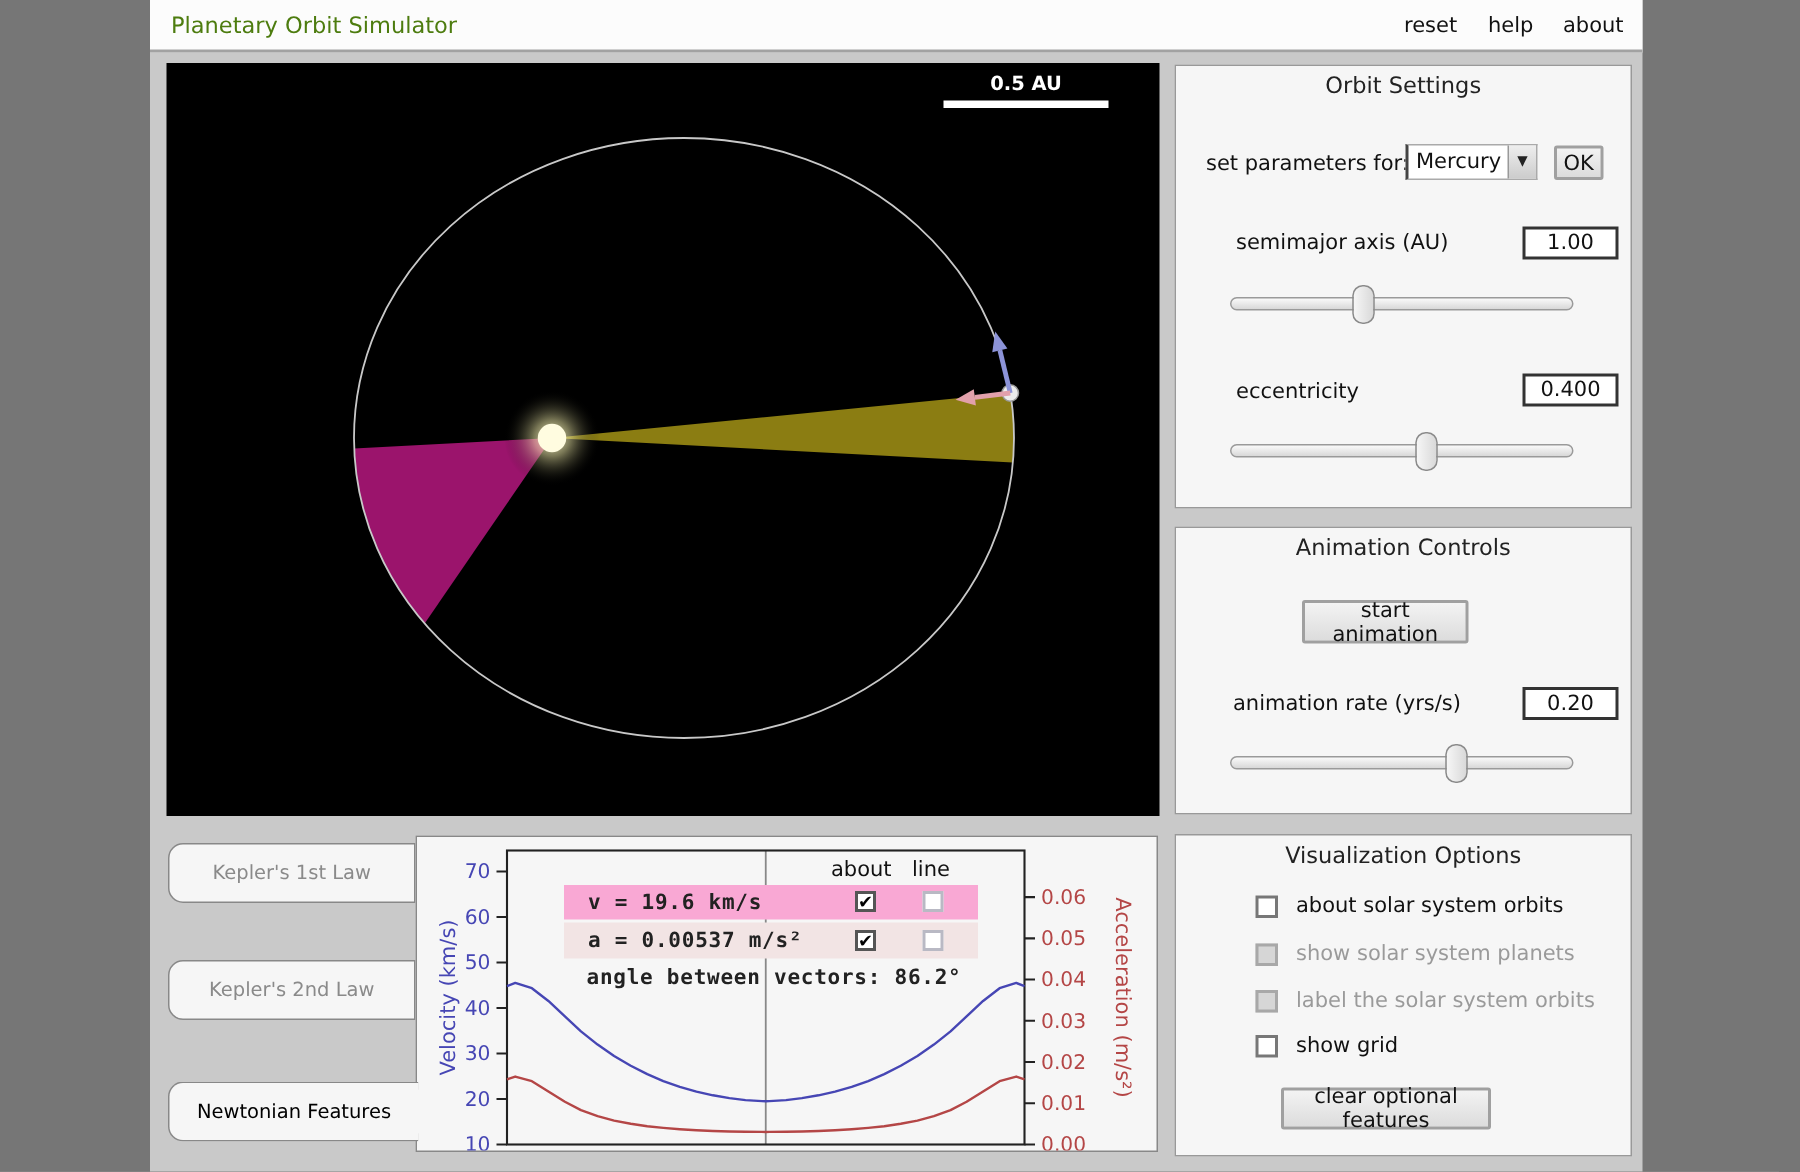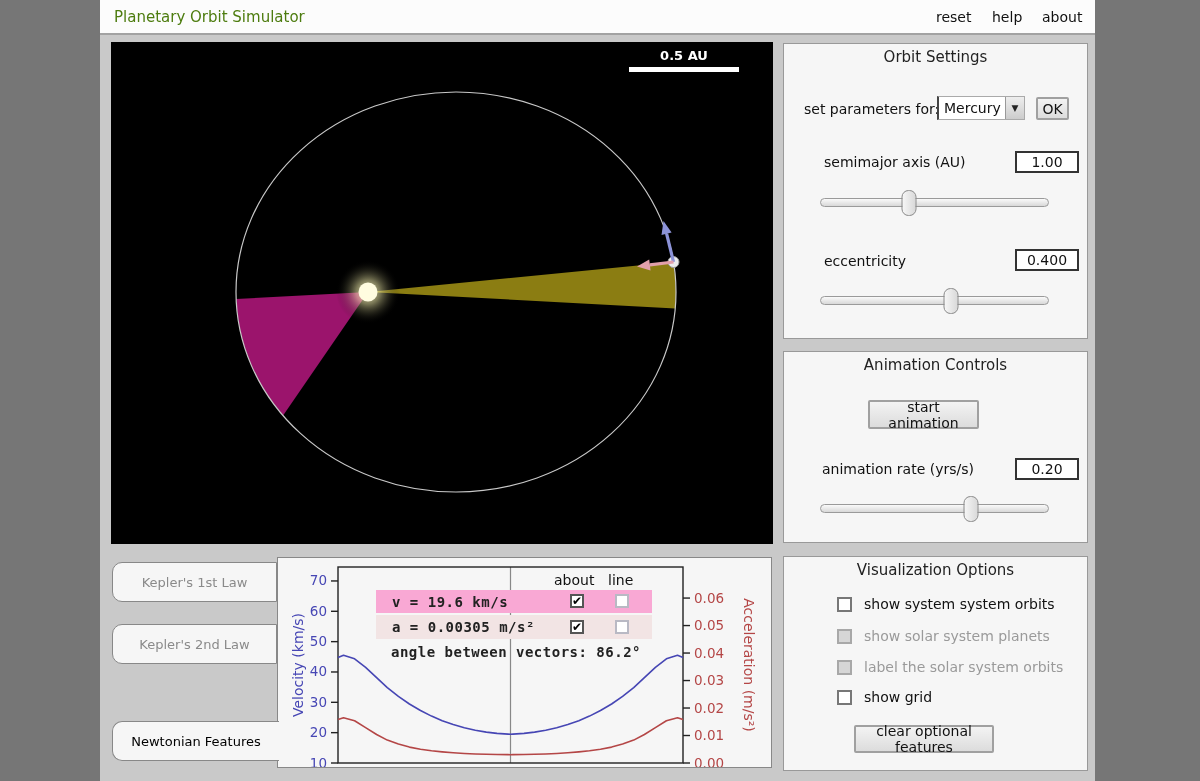--- a/index.html
+++ b/index.html
@@ -154,41 +154,41 @@
     </div>
   </div>
 
   <div class="panel" style="left:683px; top:556px; width:305px; height:215px;">
     <div class="legend">
       <span class="ltext">Visualization Options</span>
       <span class="lline"></span>
     </div>
     <div class="optrow" style="top:39px;">
       <span class="cb"></span>
-      <span class="olabel">show system system orbits</span>
+      <span class="olabel">about solar system orbits</span>
     </div>
     <div class="optrow disabled" style="top:71px;">
       <span class="cb"></span>
       <span class="olabel">show solar system planets</span>
     </div>
     <div class="optrow disabled" style="top:102px;">
       <span class="cb"></span>
       <span class="olabel">label the solar system orbits</span>
     </div>
     <div class="optrow" style="top:132px;">
       <span class="cb"></span>
       <span class="olabel">show grid</span>
     </div>
     <button class="btn" style="left:70px; top:168px; width:140px; height:28px;">clear optional features</button>
   </div>
 
   <div class="tab" style="top:562px;">
     <span>Kepler's 1st Law</span>
       </div>
-  <div class="tab" style="top:624px;">
+  <div class="tab" style="top:640px;">
     <span>Kepler's 2nd Law</span>
       </div>
   <div class="tab active" style="top:721px;">
     <span>Newtonian Features</span>
       </div>
 
   <div id="chartpanel">
     <svg id="chart-svg" width="493" height="209">
           <line x1="232.5" y1="9" x2="232.5" y2="205" stroke="#888" stroke-width="1.2"></line>
           <rect x="60" y="9" width="345" height="196" fill="none" stroke="#222" stroke-width="1.4"></rect>
@@ -228,21 +228,21 @@
     <span class="ovl-head" style="left:276px;">about</span>
     <span class="ovl-head" style="left:330px;">line</span>
 
     <div class="ovl-row" style="top: 32px; height: 23px; background: #f9a8d4;" id="vrow">
       <span class="rtext mono">v = 19.6 km/s</span>
     </div>
     <span class="ccb" style="left:292px; top:36px;">✔</span>
     <span class="ccb light" style="left:337px; top:36px;"></span>
 
     <div class="ovl-row" style="top: 57px; height: 24px; background: rgb(242, 228, 228);" id="arow">
-      <span class="rtext mono">a = 0.00305 m/s²</span>
+      <span class="rtext mono">a = 0.00537 m/s²</span>
     </div>
     <span class="ccb" style="left:292px; top:62px;">✔</span>
     <span class="ccb light" style="left:337px; top:62px;"></span>
 
     <span class="angle-line mono">angle between vectors: 86.2°</span>
   </div>
 
 </div>
 </div>
 

